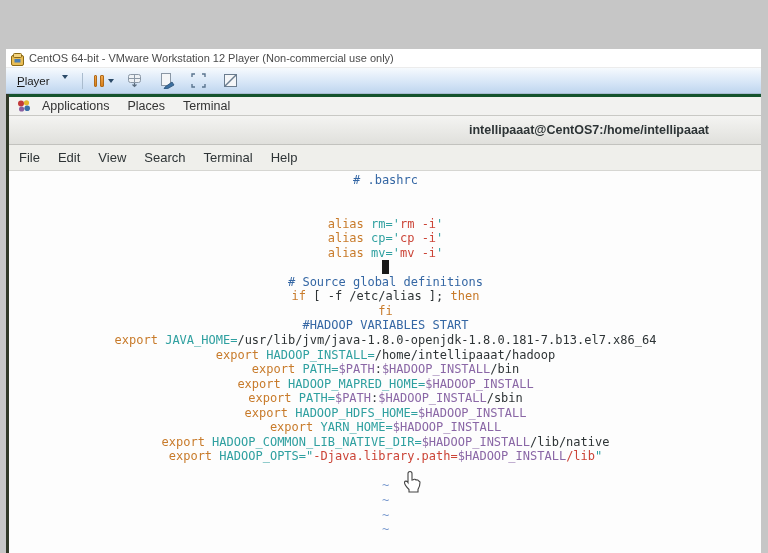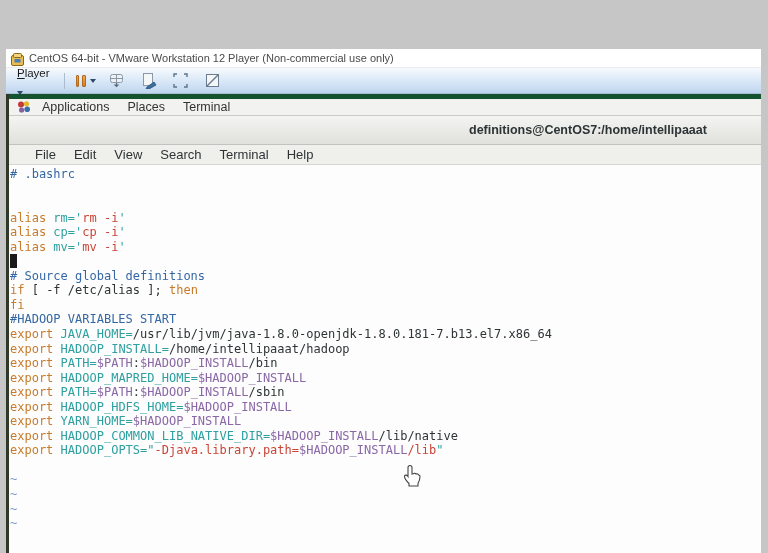--- a/index.html
+++ b/index.html
@@ -12,61 +12,61 @@
   
   .vm-titlebar { height:19px; display:flex; align-items:center; gap:5px;
                  padding-left:5px; background:#FFFFFF; border-bottom:1px solid #ECECEC; }
   .vm-titlebar .title { font-size:11px; color:#4A4A4A; }
   .vm-appicon { width:13px; height:13px; display:inline-block; }
 
   
   .vm-toolbar { height:26px; display:flex; align-items:center; gap:6px; padding-left:6px;
                 background:linear-gradient(#F6FAFE, #D4E4F6 62%, #BFD6EE);
                 border-bottom:1px solid #A9BDD3; }
-  .player-btn { display:flex; gap:12px; padding:2px 5px; cursor:default;flex-direction:column; }
+  .player-btn { display:flex; gap:12px; padding:2px 5px; cursor:default; }
   .player-label { display:inline-block; font-size:11.5px; color:#1A1A1A; }
   .player-label::first-letter { text-decoration:underline; }
   .caret { width:0; height:0; border-left:3.5px solid transparent;
            border-right:3.5px solid transparent; border-top:4px solid #2B4A68; }
   .tb-sep { width:1px; height:16px; background:#AABCCE; margin:0 3px; }
   .pause-wrap { display:flex; align-items:center; gap:4px; padding:0 2px; }
   .pause-bars { display:flex; gap:3px; }
   .pause-bars i { display:block; width:3.5px; height:12px; border-radius:1px;
                   background:linear-gradient(#F2A94F,#D77E17); border:0.5px solid #B06A1A; }
   .tb-icon { width:18px; height:18px; display:flex; align-items:center;
              justify-content:center; margin:0 4px; }
 
   
   .vm-screen { position:relative; height:494px; border-left:3px solid #303827;
                background:#FDFDFD; }
 
   
-  .gnome-panel { height:22px; background:#F2F2F0; border-top:5px solid #14532d;
+  .gnome-panel { height:22px; background:#F2F2F0; border-top:3px solid #14532d;
                  border-bottom:1px solid #C9C9C5; display:flex; align-items:center;
                  padding-left:8px; gap:4px; }
   .gnome-panel .apps-icon { width:14px; height:14px; }
   .panel-items { display:flex; align-items:center; }
   .panel-item { font-size:12.5px; color:#333333; padding:0 11px 0 7px; cursor:default; }
 
   
   .term-titlebar { position:relative; height:29px;
                    background:linear-gradient(#F4F4F2,#E0E0DC);
                    border-bottom:1px solid #C2C2BE; }
   .term-title { position:absolute; left:460px; top:7px; font-size:12.5px;
                 font-weight:bold; color:#2D3436; white-space:nowrap; }
-  .term-menubar { height:20px; background:#EFEFEB; border-bottom:1px solid #D6D6D2;
-                  display:flex; align-items:center; padding-left:17px; }
+  .term-menubar { height:26px; background:#EFEFEB; border-bottom:1px solid #D6D6D2;
+                  display:flex; align-items:center; padding-left:1px; }
   .menu-item { font-size:13px; color:#2E3436; padding:0 9px; cursor:default; }
 
   
   .term-content { position:relative; height:420px; background:#FDFDFD; overflow:hidden;
                   padding:2px 0 0 1px;
                   font-family:"DejaVu Sans Mono", monospace;
                   font-size:12px; line-height:14.55px; color:#2E3436; }
-  .tl { height:14.55px; white-space:pre; }
+  .tl { height:14.55px; white-space:pre;text-align:center; }
   .sy-c  { color:var(--sy-comment); }
   .sy-k  { color:var(--sy-keyword); }
   .sy-v  { color:var(--sy-variable); }
   .sy-s  { color:var(--sy-string); }
   .sy-d  { color:var(--sy-dollar); }
   .sy-p  { color:var(--sy-plain); }
   .sy-t  { color:var(--sy-tilde); }
   .sy-cur{ background:var(--sy-cursor_bg); color:transparent; }
 
   .hand-cursor { position:absolute; left:394px; top:299px; z-index:5; }
@@ -139,21 +139,21 @@
         </svg>
       </span>
       <span class="panel-items">
           <span class="panel-item">Applications</span>
           <span class="panel-item">Places</span>
           <span class="panel-item">Terminal</span>
         </span>
     </div>
 
     <div class="term-titlebar">
-      <span class="term-title">definitions@CentOS7:/home/intellipaaat</span>
+      <span class="term-title">intellipaaat@CentOS7:/home/intellipaaat</span>
     </div>
 
     <div class="term-menubar">
         <span class="menu-item">File</span>
         <span class="menu-item">Edit</span>
         <span class="menu-item">View</span>
         <span class="menu-item">Search</span>
         <span class="menu-item">Terminal</span>
         <span class="menu-item">Help</span>
       </div>

